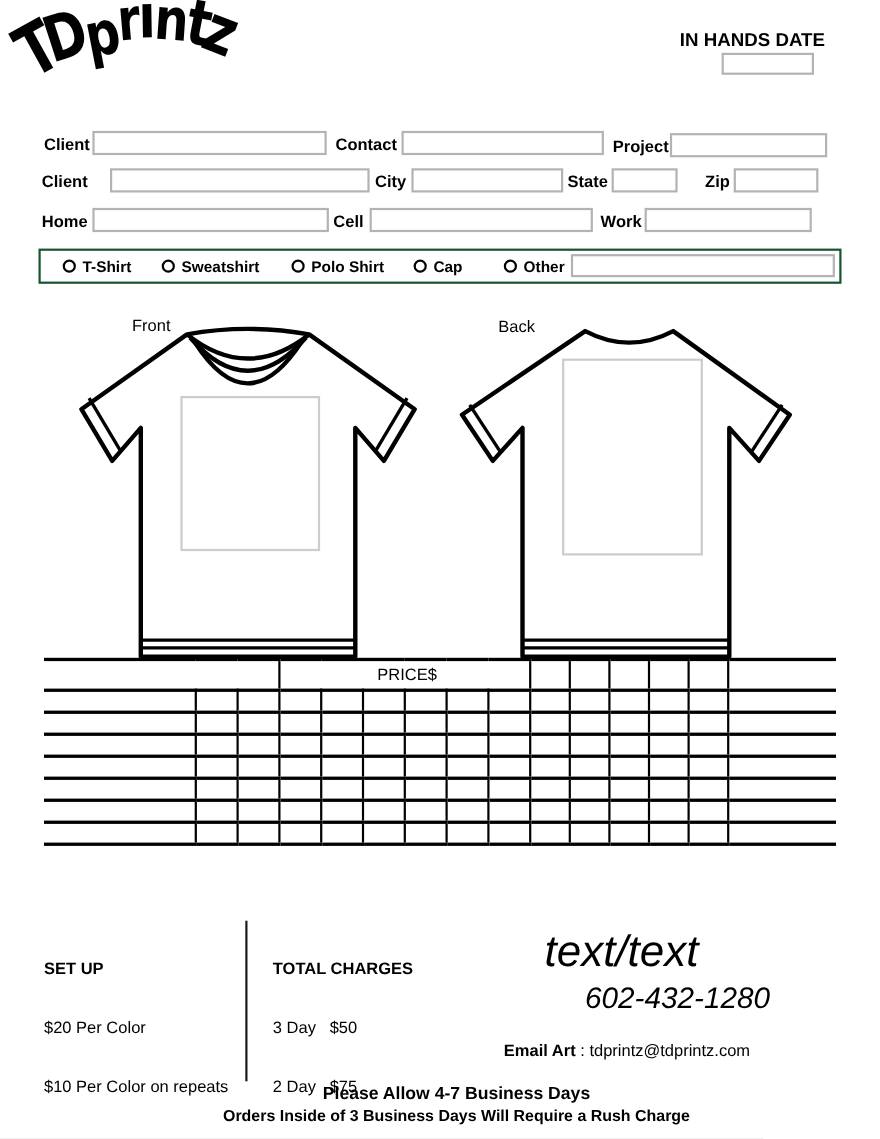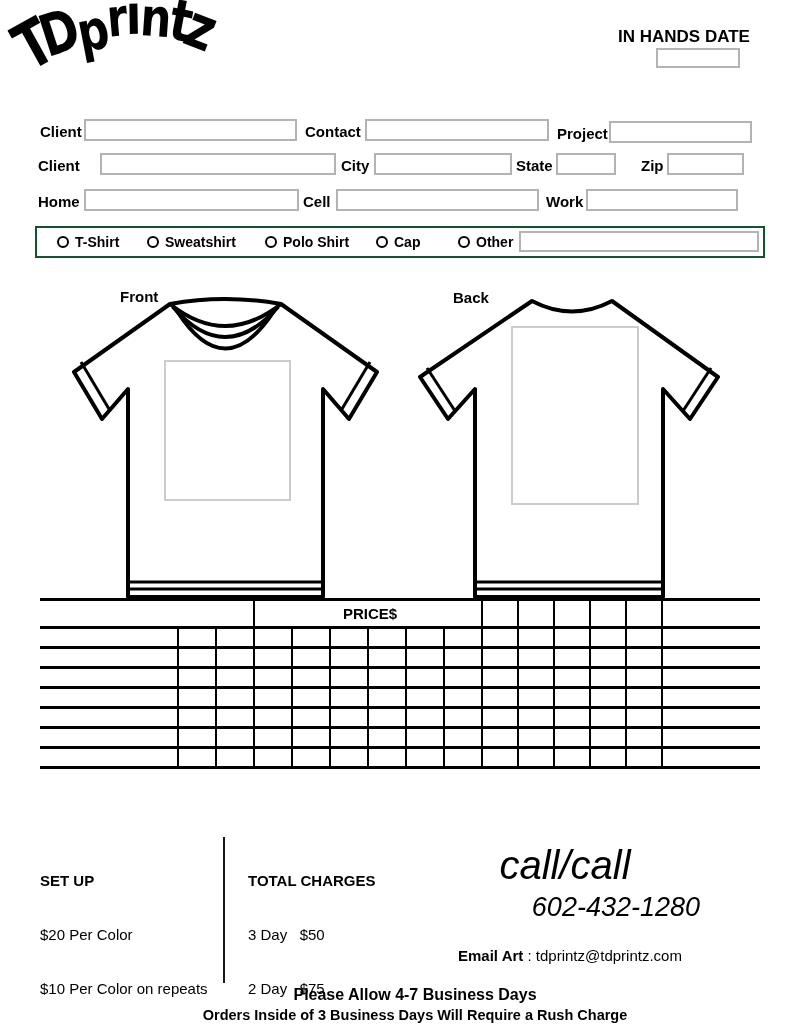--- a/index.html
+++ b/index.html
@@ -38,37 +38,37 @@
   
   .garment-box { left:35px; top:226px; width:730px; height:32px; border:2px solid #14532d; }
   .g-opt { position:absolute; top:0; height:28px; line-height:28px;
            font-size:14px; font-weight:bold; white-space:nowrap; }
   .radio { display:inline-block; width:12px; height:12px; border:2px solid #000;
            border-radius:50%; margin-right:6px; vertical-align:-1px; background:#fff; }
   .other-inp { position:absolute; left:482px; top:3px; width:240px; height:21px;
                border:2px solid #b3b3b3; background:#fff; font-size:13px; padding:0 4px; }
 
   
-  .shirt-lbl { font-size:15px; font-weight:bold; }
+  .shirt-lbl { font-size:15px; font-weight:normal; }
   .shirt-svg { overflow:visible; }
 
   
   .order-table-wrap { left:40px; top:598px; width:720px; }
   table.order { border-collapse:collapse; table-layout:fixed; width:720px; }
   table.order td, table.order th {
     border-left:2px solid #000; border-right:2px solid #000;
     border-top:3px solid #000; border-bottom:3px solid #000;
     padding:0; text-align:center; overflow:hidden;
   }
   table.order td:first-child, table.order th:first-child { border-left:none; }
   table.order td:last-child,  table.order th:last-child  { border-right:none; }
   tr.prices-row  { height:28px; }
   tr.size-row    { height:28px; }
   table.order tbody tr { height:20px; }
-  .prices-cell { text-align:center; font-size:15px; font-weight:bold; padding-left:4px !important; }
+  .prices-cell { text-align:center; font-size:15px; font-weight:normal; padding-left:4px !important; }
   table.order th { font-size:13px; font-weight:bold; }
   table.order th.style-col { font-size:14px; }
 
   
   .info { font-size:15px; line-height:18px; white-space:pre; }
   .info .ttl { font-weight:bold; }
   .v-divider { left:223px; top:837px; width:2px; height:146px; background:#1a1a1a; }
 
   .call-text { left:430px; top:843px; width:270px; text-align:center;
                font-size:40px; font-style:italic; }
@@ -319,20 +319,20 @@
     <div>3 Day   $50</div>
     <div>2 Day   $75</div>
     <div>Next Day $100</div>
     
     
     
     
     
   </div>
 
-  <div class="abs call-text">call/call</div>
+  <div class="abs call-text">text/text</div>
   <div class="abs phone">602-432-1280</div>
   <div class="abs email-line"><b>Email Art</b><span style="white-space:pre"> : </span><span>tdprintz@tdprintz.com</span></div>
 
   <div class="abs footer-1">Please Allow 4-7 Business Days</div>
   <div class="abs footer-2">Orders Inside of 3 Business Days Will Require a Rush Charge</div>
 
 </div>
 
 </body></html>

